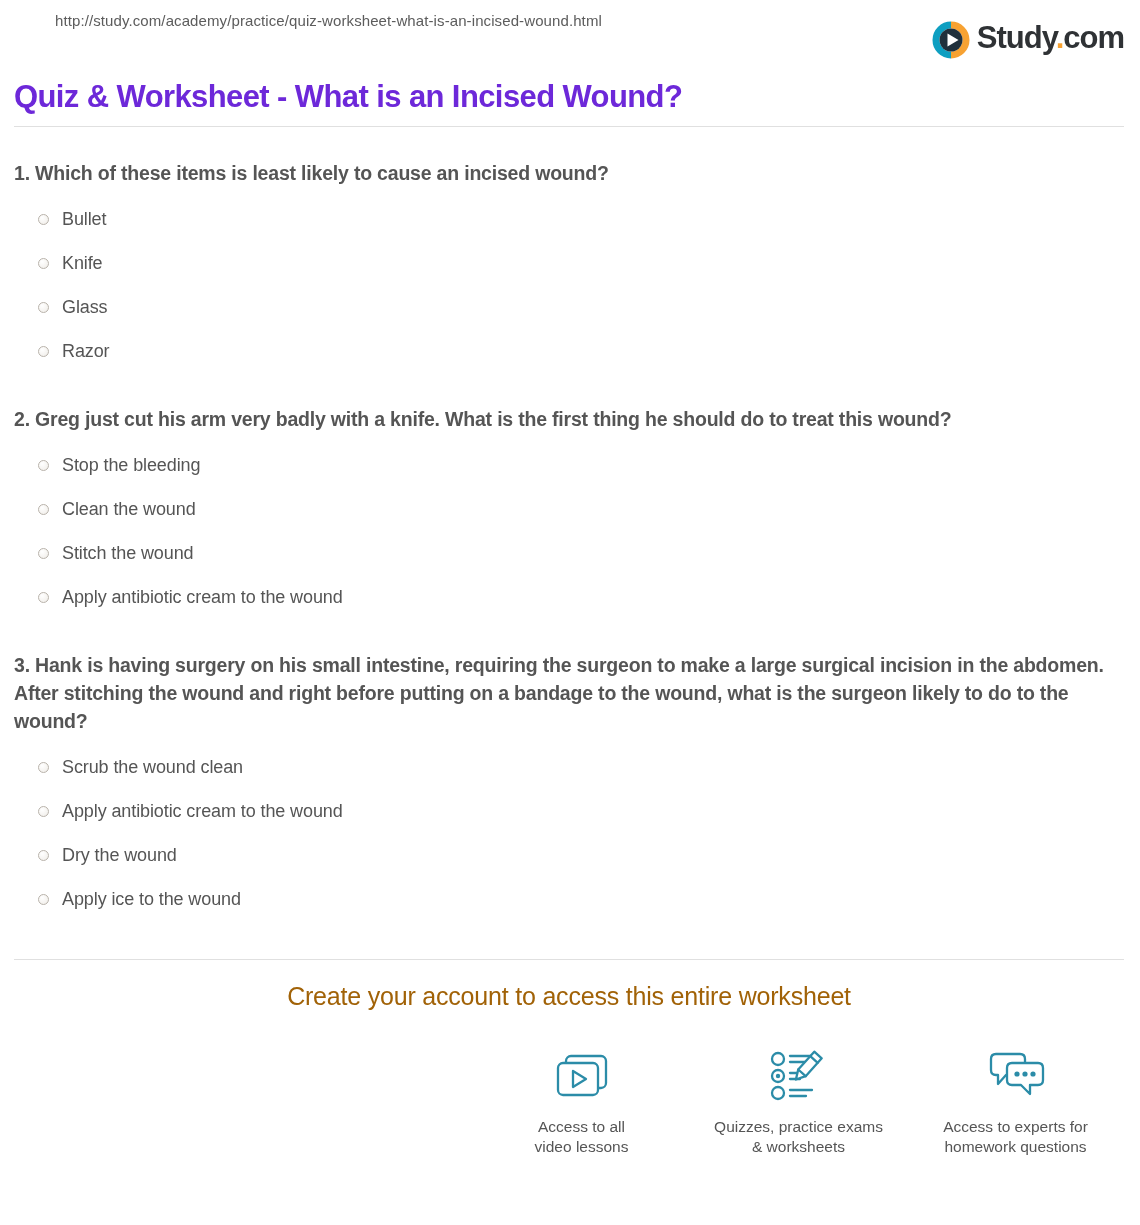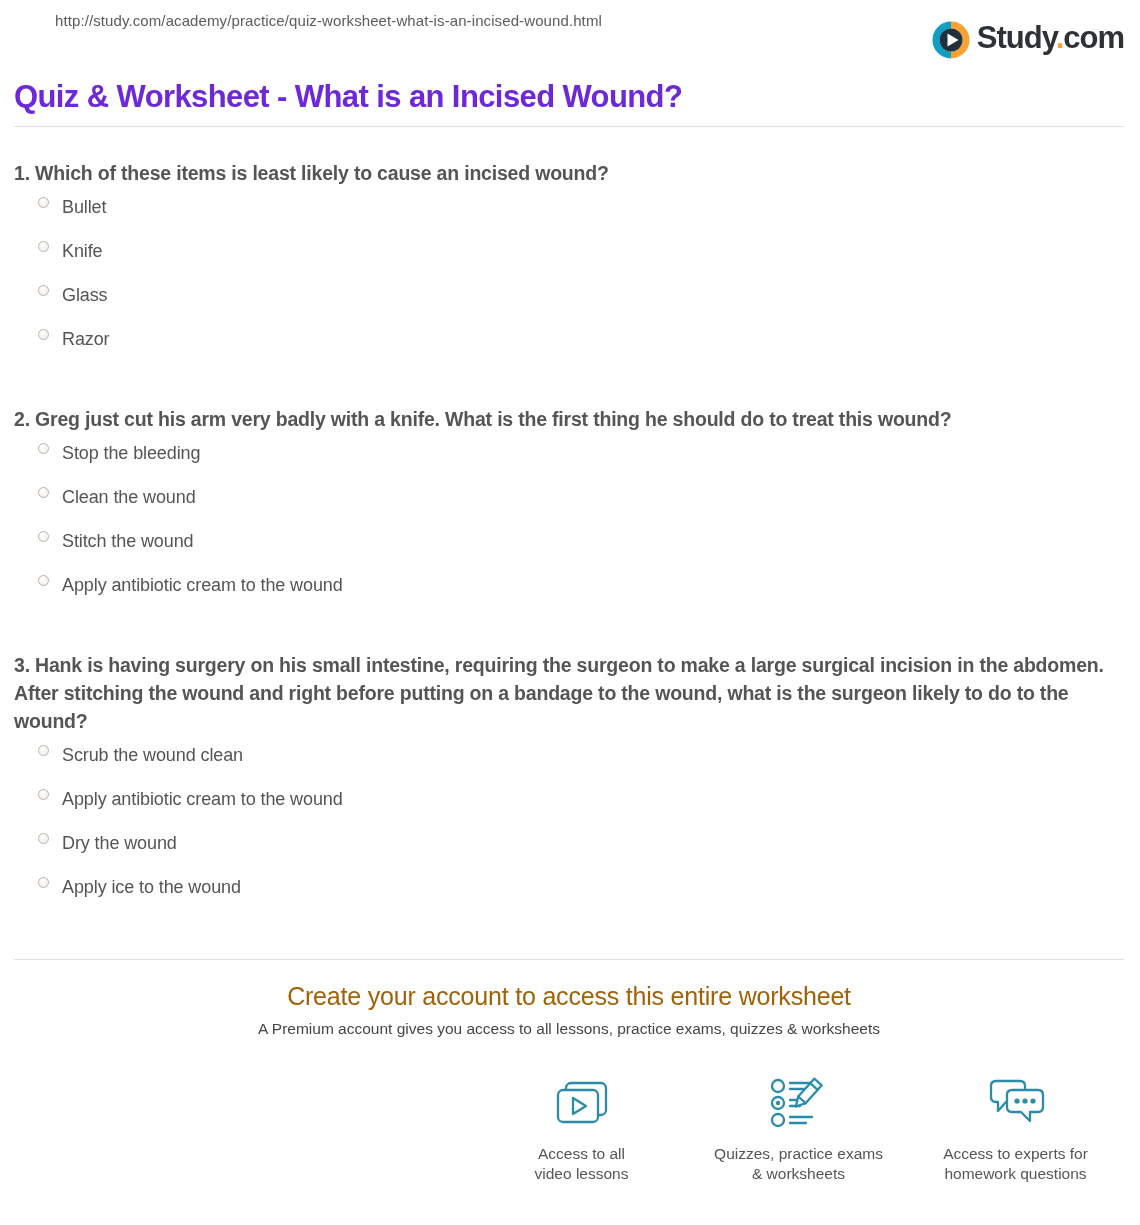--- a/index.html
+++ b/index.html
@@ -27,21 +27,21 @@
   }
   .divider { border: none; border-top: 1px solid #e0e0e0; margin-top: 10px; }
 
   
   .question { margin-top: 32px; }
   .question-text {
     font-size: 19.5px; font-weight: bold; color: #555;
     line-height: 28px; letter-spacing: -0.2px; margin-top: 32px;
   }
   .options { margin-top: 10px; }
-  .option { display: flex; height: 44px; padding-left: 24px; cursor: pointer; }
+  .option { display: flex; align-items: center; height: 44px; padding-left: 24px; cursor: pointer; }
   .radio {
     width: 11px; height: 11px; border-radius: 50%;
     border: 1px solid #b9b3ab;
     background: radial-gradient(circle at 35% 30%, #ffffff, #efece7);
     margin-right: 13px; flex: 0 0 auto;
   }
   .option-label { font-size: 18px; color: #555; letter-spacing: -0.1px; }
 
   .bottom-divider { border: none; border-top: 1px solid #e0e0e0; margin-top: 38px; }
 
@@ -144,21 +144,20 @@
           <span class="radio"></span>
           <span class="option-label">Apply ice to the wound</span>
         </div>
       </div>
     </div>
 
     <hr class="bottom-divider">
 
     <div class="cta">
       <div class="cta-heading">Create your account to access this entire worksheet</div>
-      <div class="cta-sub">A Premium account gives you access to all lessons, practice exams, quizzes &amp; worksheets</div>
 
       <div class="benefits">
 
         <div class="benefit">
           <div class="benefit-icon">
             <svg class="teal-icon" width="58" height="52" viewBox="0 0 58 52">
               <rect x="13" y="3" width="40" height="32" rx="5"></rect>
               <rect x="5" y="10" width="40" height="32" rx="5" fill="#ffffff"></rect>
               <polygon points="20,18 33,26 20,34"></polygon>
             </svg>

